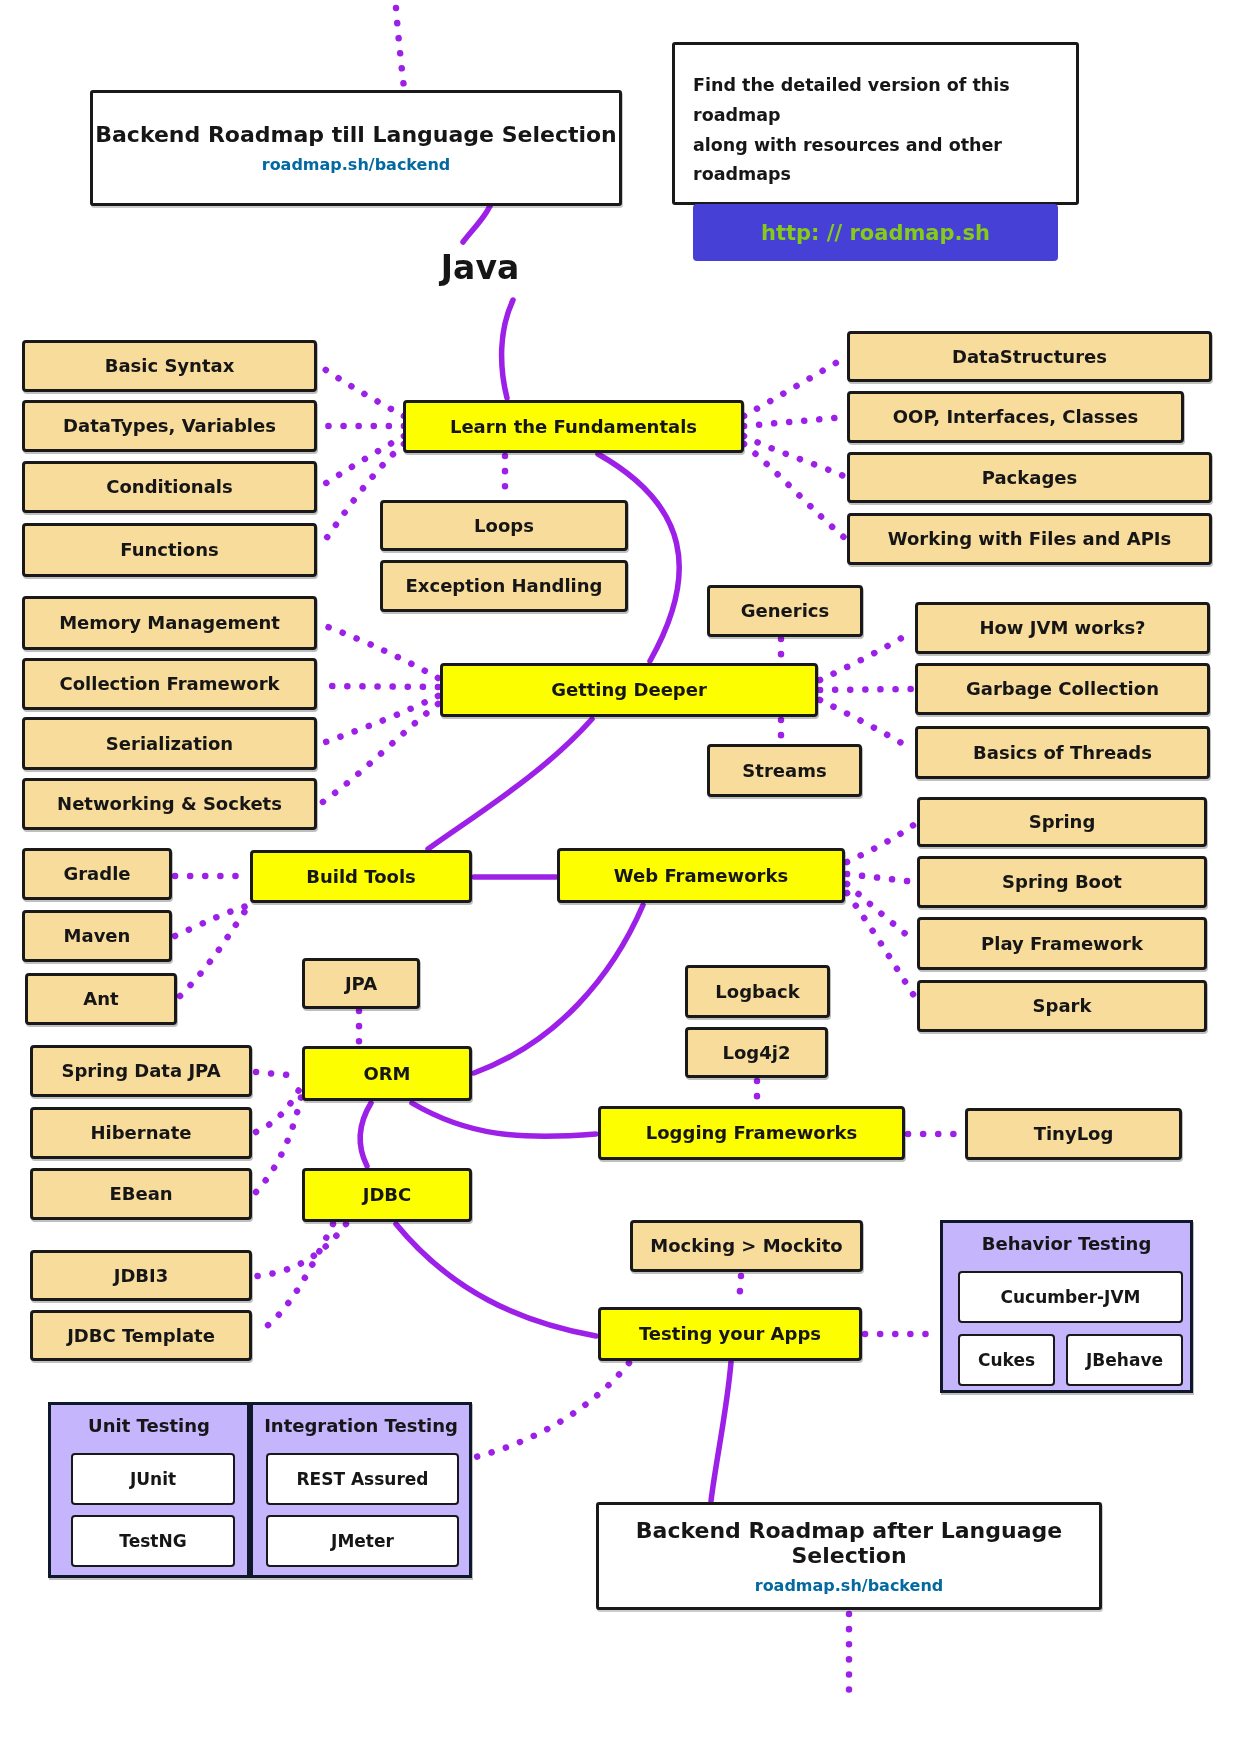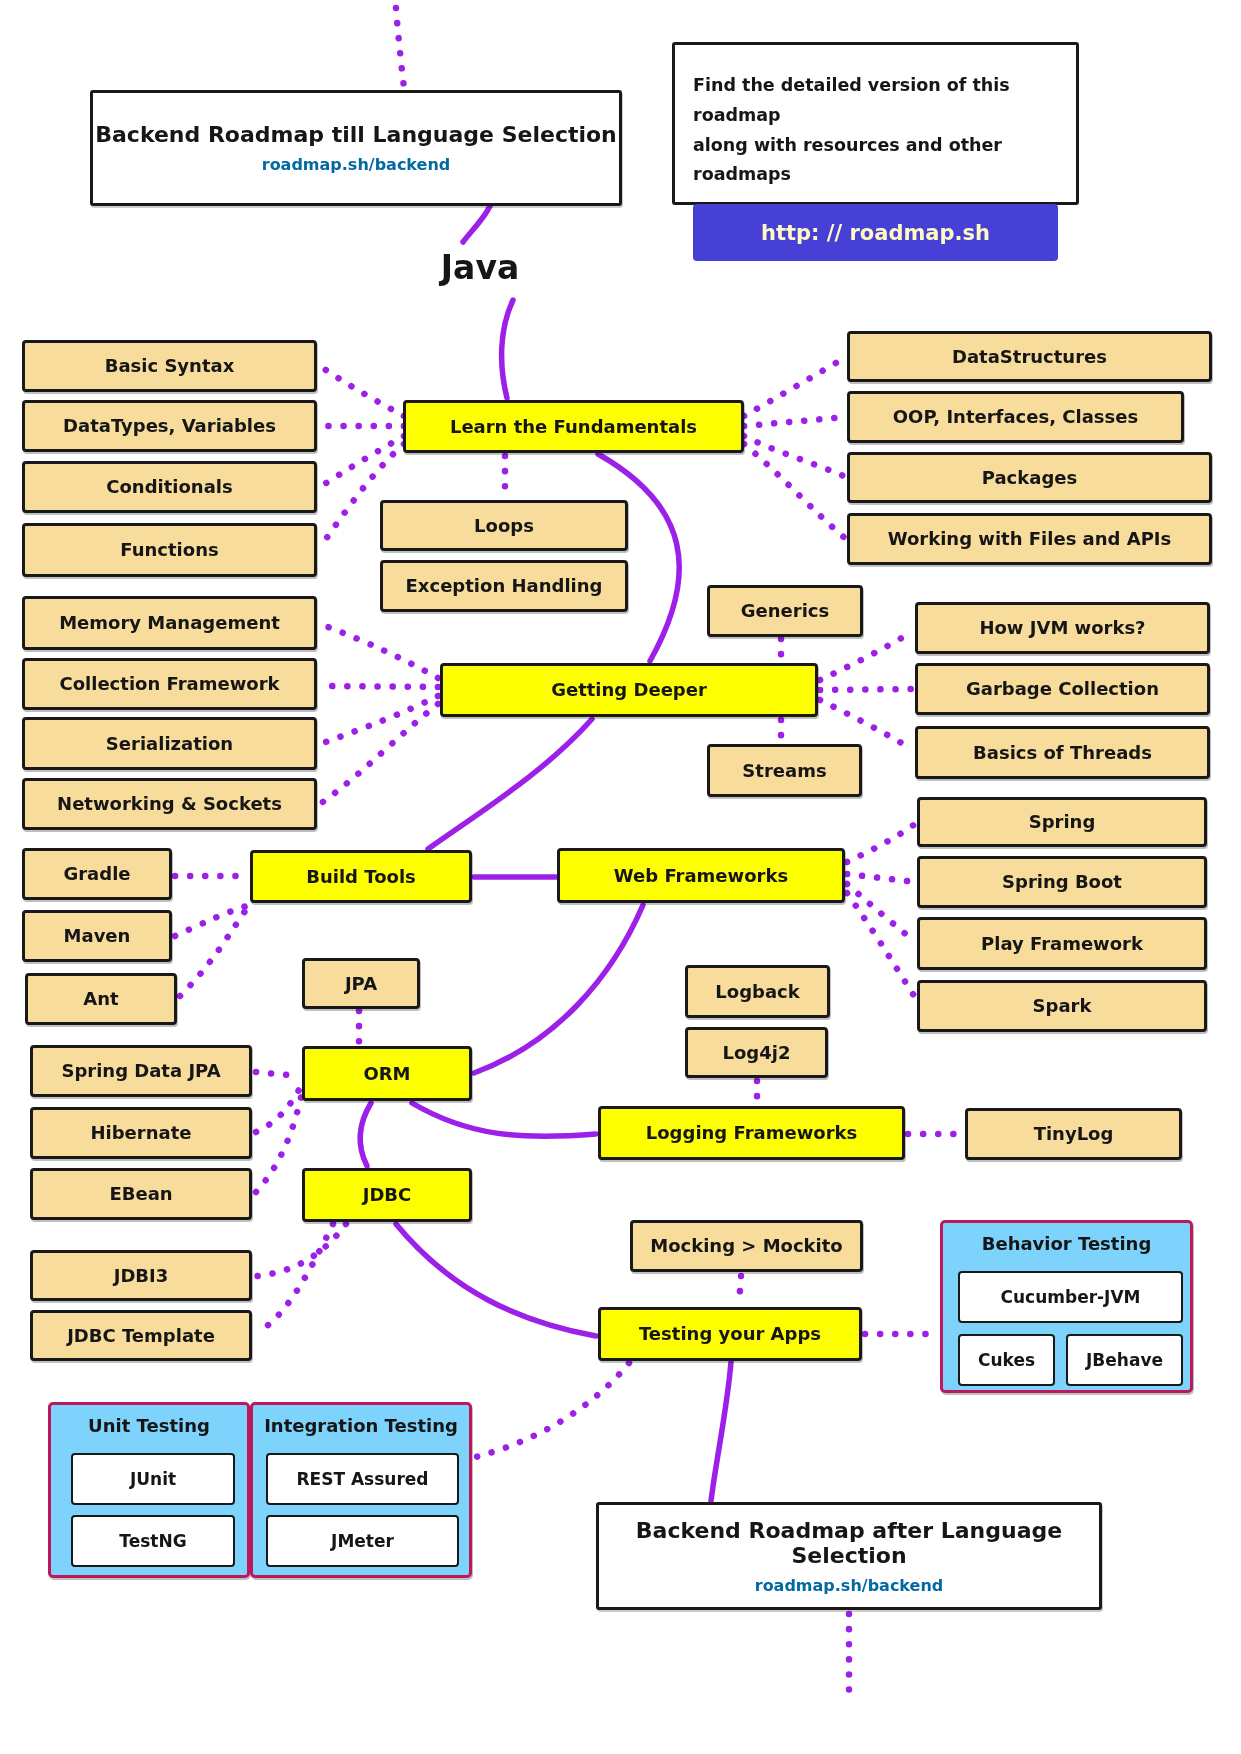--- a/index.html
+++ b/index.html
@@ -11,21 +11,21 @@
   }
   .node {
     background:#F8DC9B; border:3px solid #191919; border-radius:4px;
     display:flex; align-items:center; justify-content:center;
     font-size:18px; font-weight:bold; text-align:center; line-height:1.1;
     box-shadow:1px 2px 0 rgba(0,0,0,0.25);
   }
   .node.topic { background:#FDFF00; }
   .node.white { background:#ffffff; border-width:2.5px; box-shadow:none; font-size:17px; }
   .group-box {
-    background:#7dd3fc; border:3px solid #be185d; border-radius:5px;
+    background:#c4b5fd; border:3px solid #0f172a; border-radius:0;
     box-shadow:1px 2px 0 rgba(0,0,0,0.25);
   }
   .group-box .group-title {
     position:absolute; top:10px; left:0; width:100%; text-align:center;
     font-size:18px; font-weight:bold;
   }
   .title-box {
     background:#ffffff; border:3px solid #191919; border-radius:3px;
     display:flex; flex-direction:column; align-items:center; justify-content:center;
     text-align:center; box-shadow:1px 2px 0 rgba(0,0,0,0.2);
@@ -33,21 +33,21 @@
   .title-box .big { font-size:22px; font-weight:bold; }
   .title-box .link { font-size:16px; font-weight:bold; color:#0369a1; margin-top:8px; }
   .info-box {
     background:#ffffff; border:3px solid #191919; border-radius:3px;
     padding:26px 18px 14px 18px;
   }
   .info-box .line { font-size:17.5px; font-weight:600; line-height:1.7; }
   .url-button {
     margin-top:14px; background:#4740D6; border-radius:4px; height:57px;
     display:flex; align-items:center; justify-content:center;
-    color:#fef9c3; font-size:21px; font-weight:bold; cursor:pointer;
+    color:#84cc16; font-size:21px; font-weight:bold; cursor:pointer;
   }
   .lang-title {
     position:absolute; z-index:2; font-size:33px; font-weight:bold; text-align:center;
   }
 </style>
 </head>
 <body>
 
 <div class="canvas">
 

